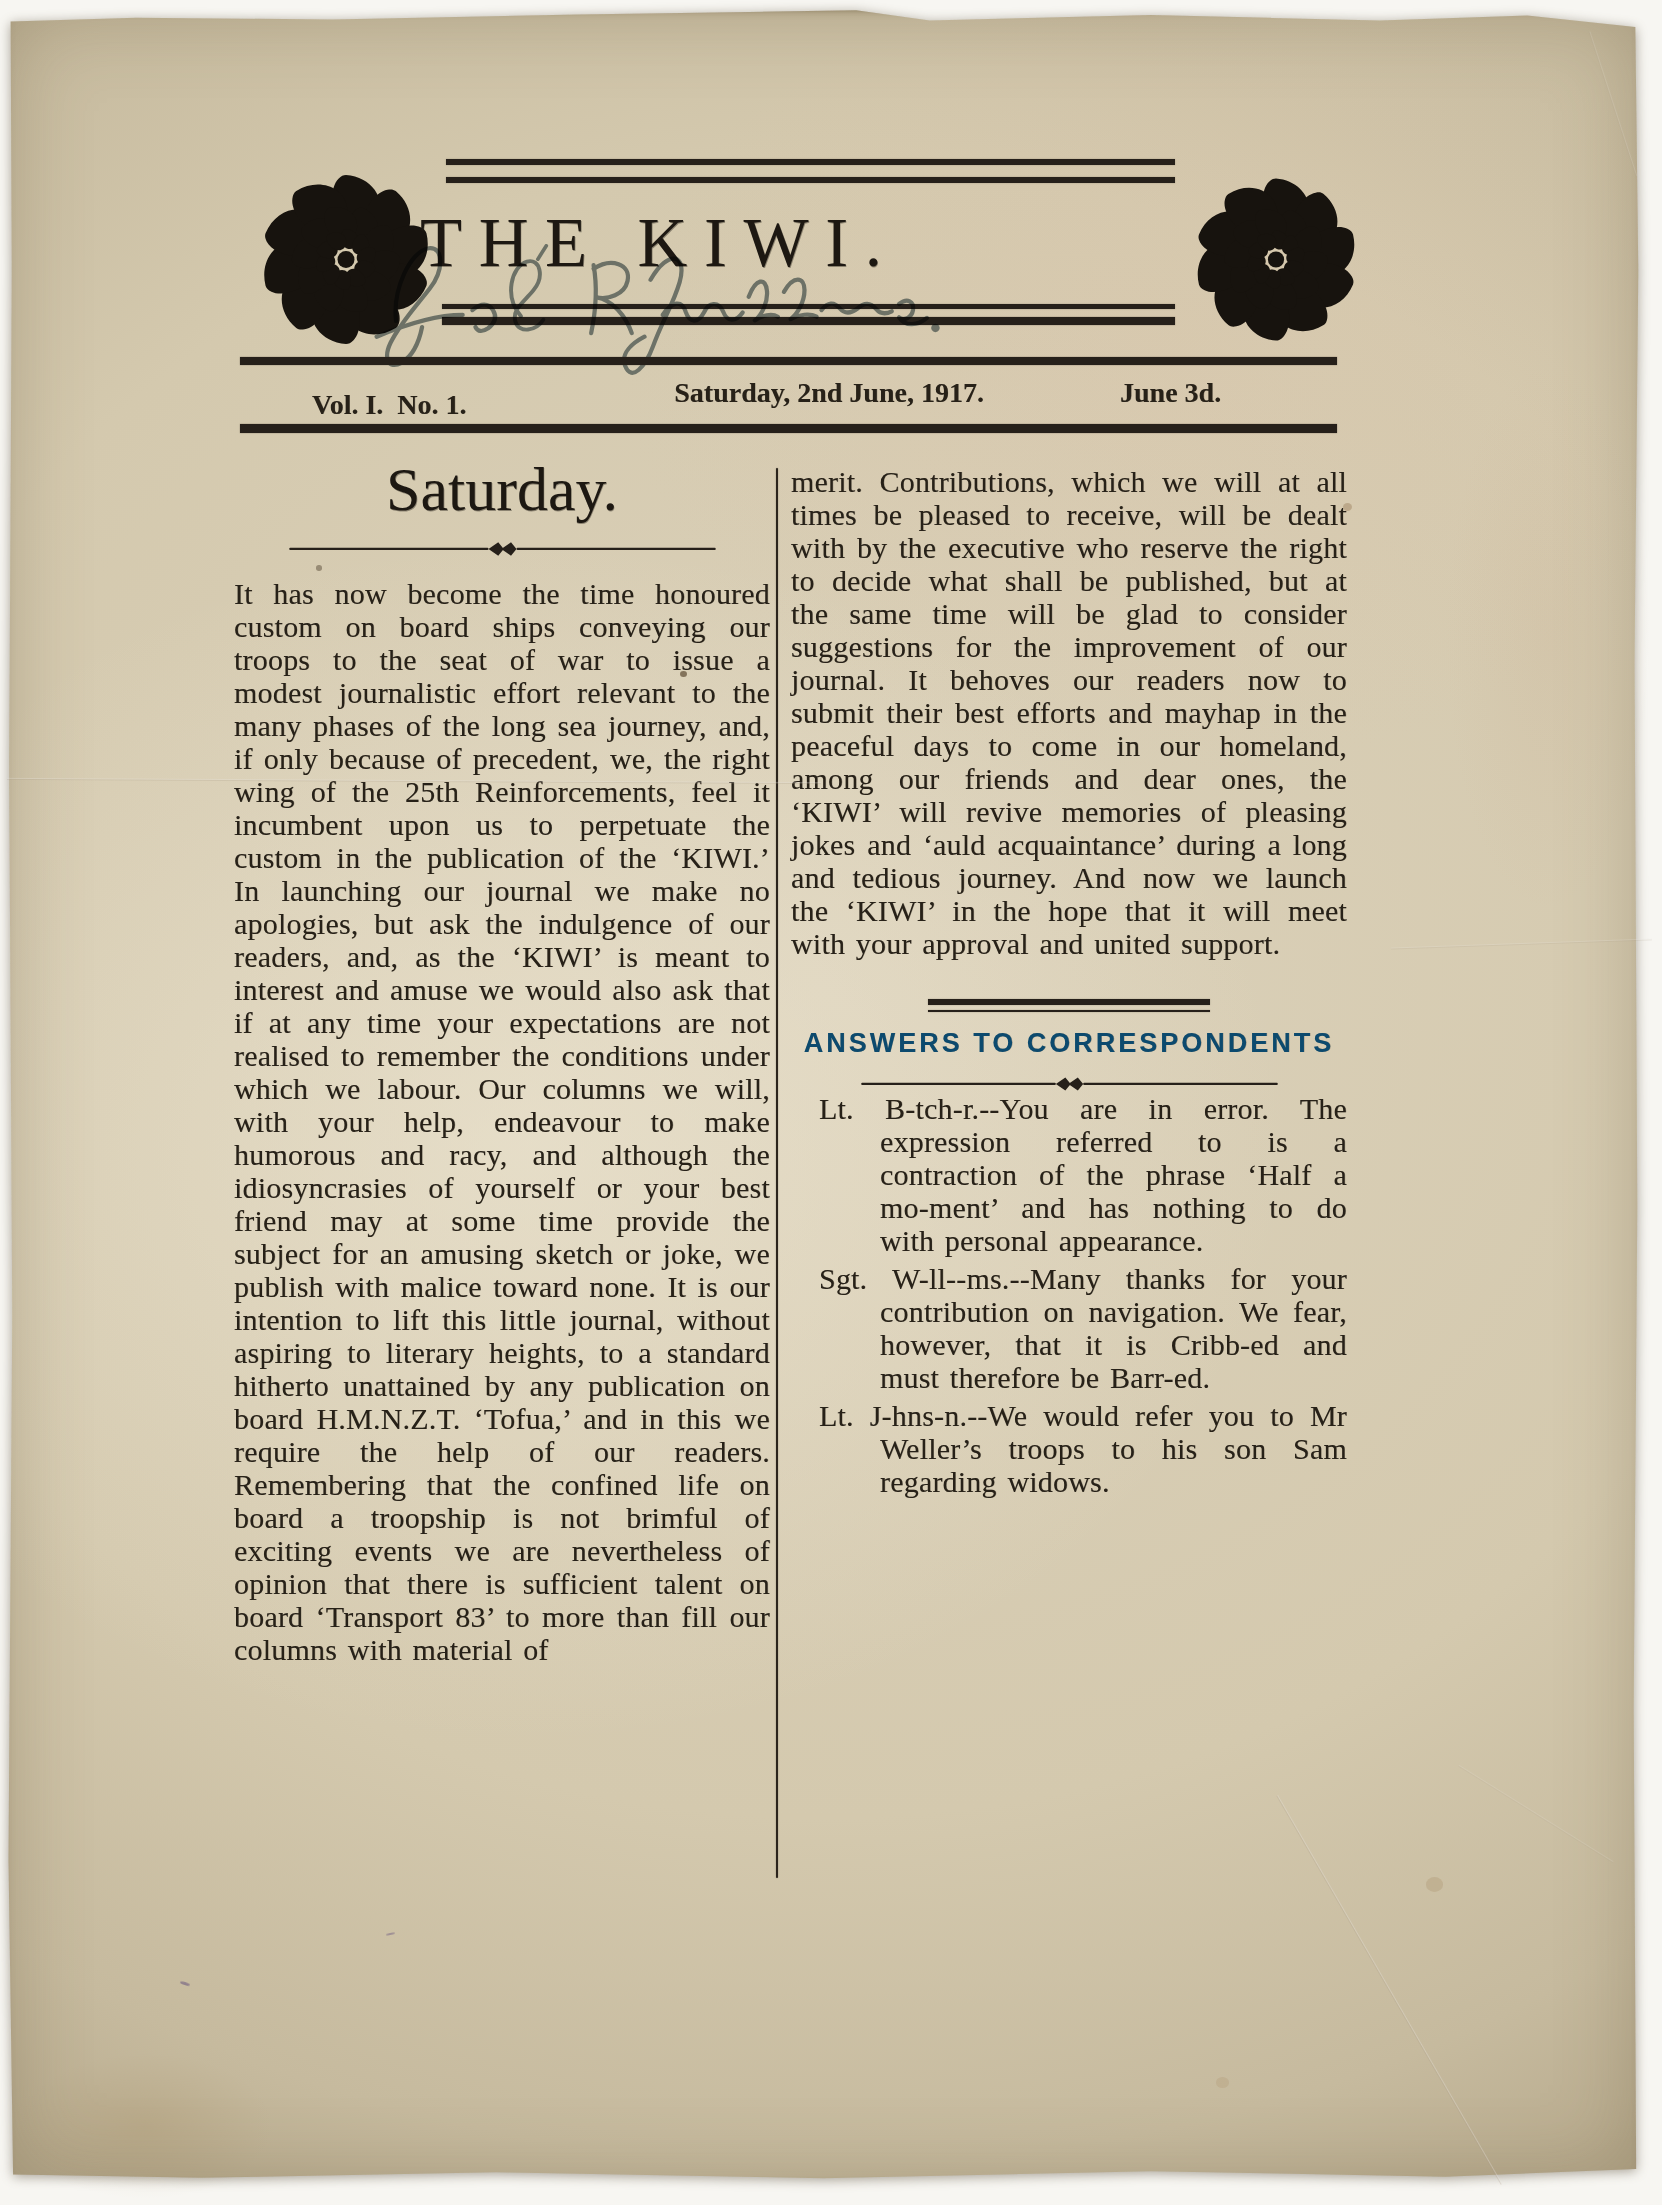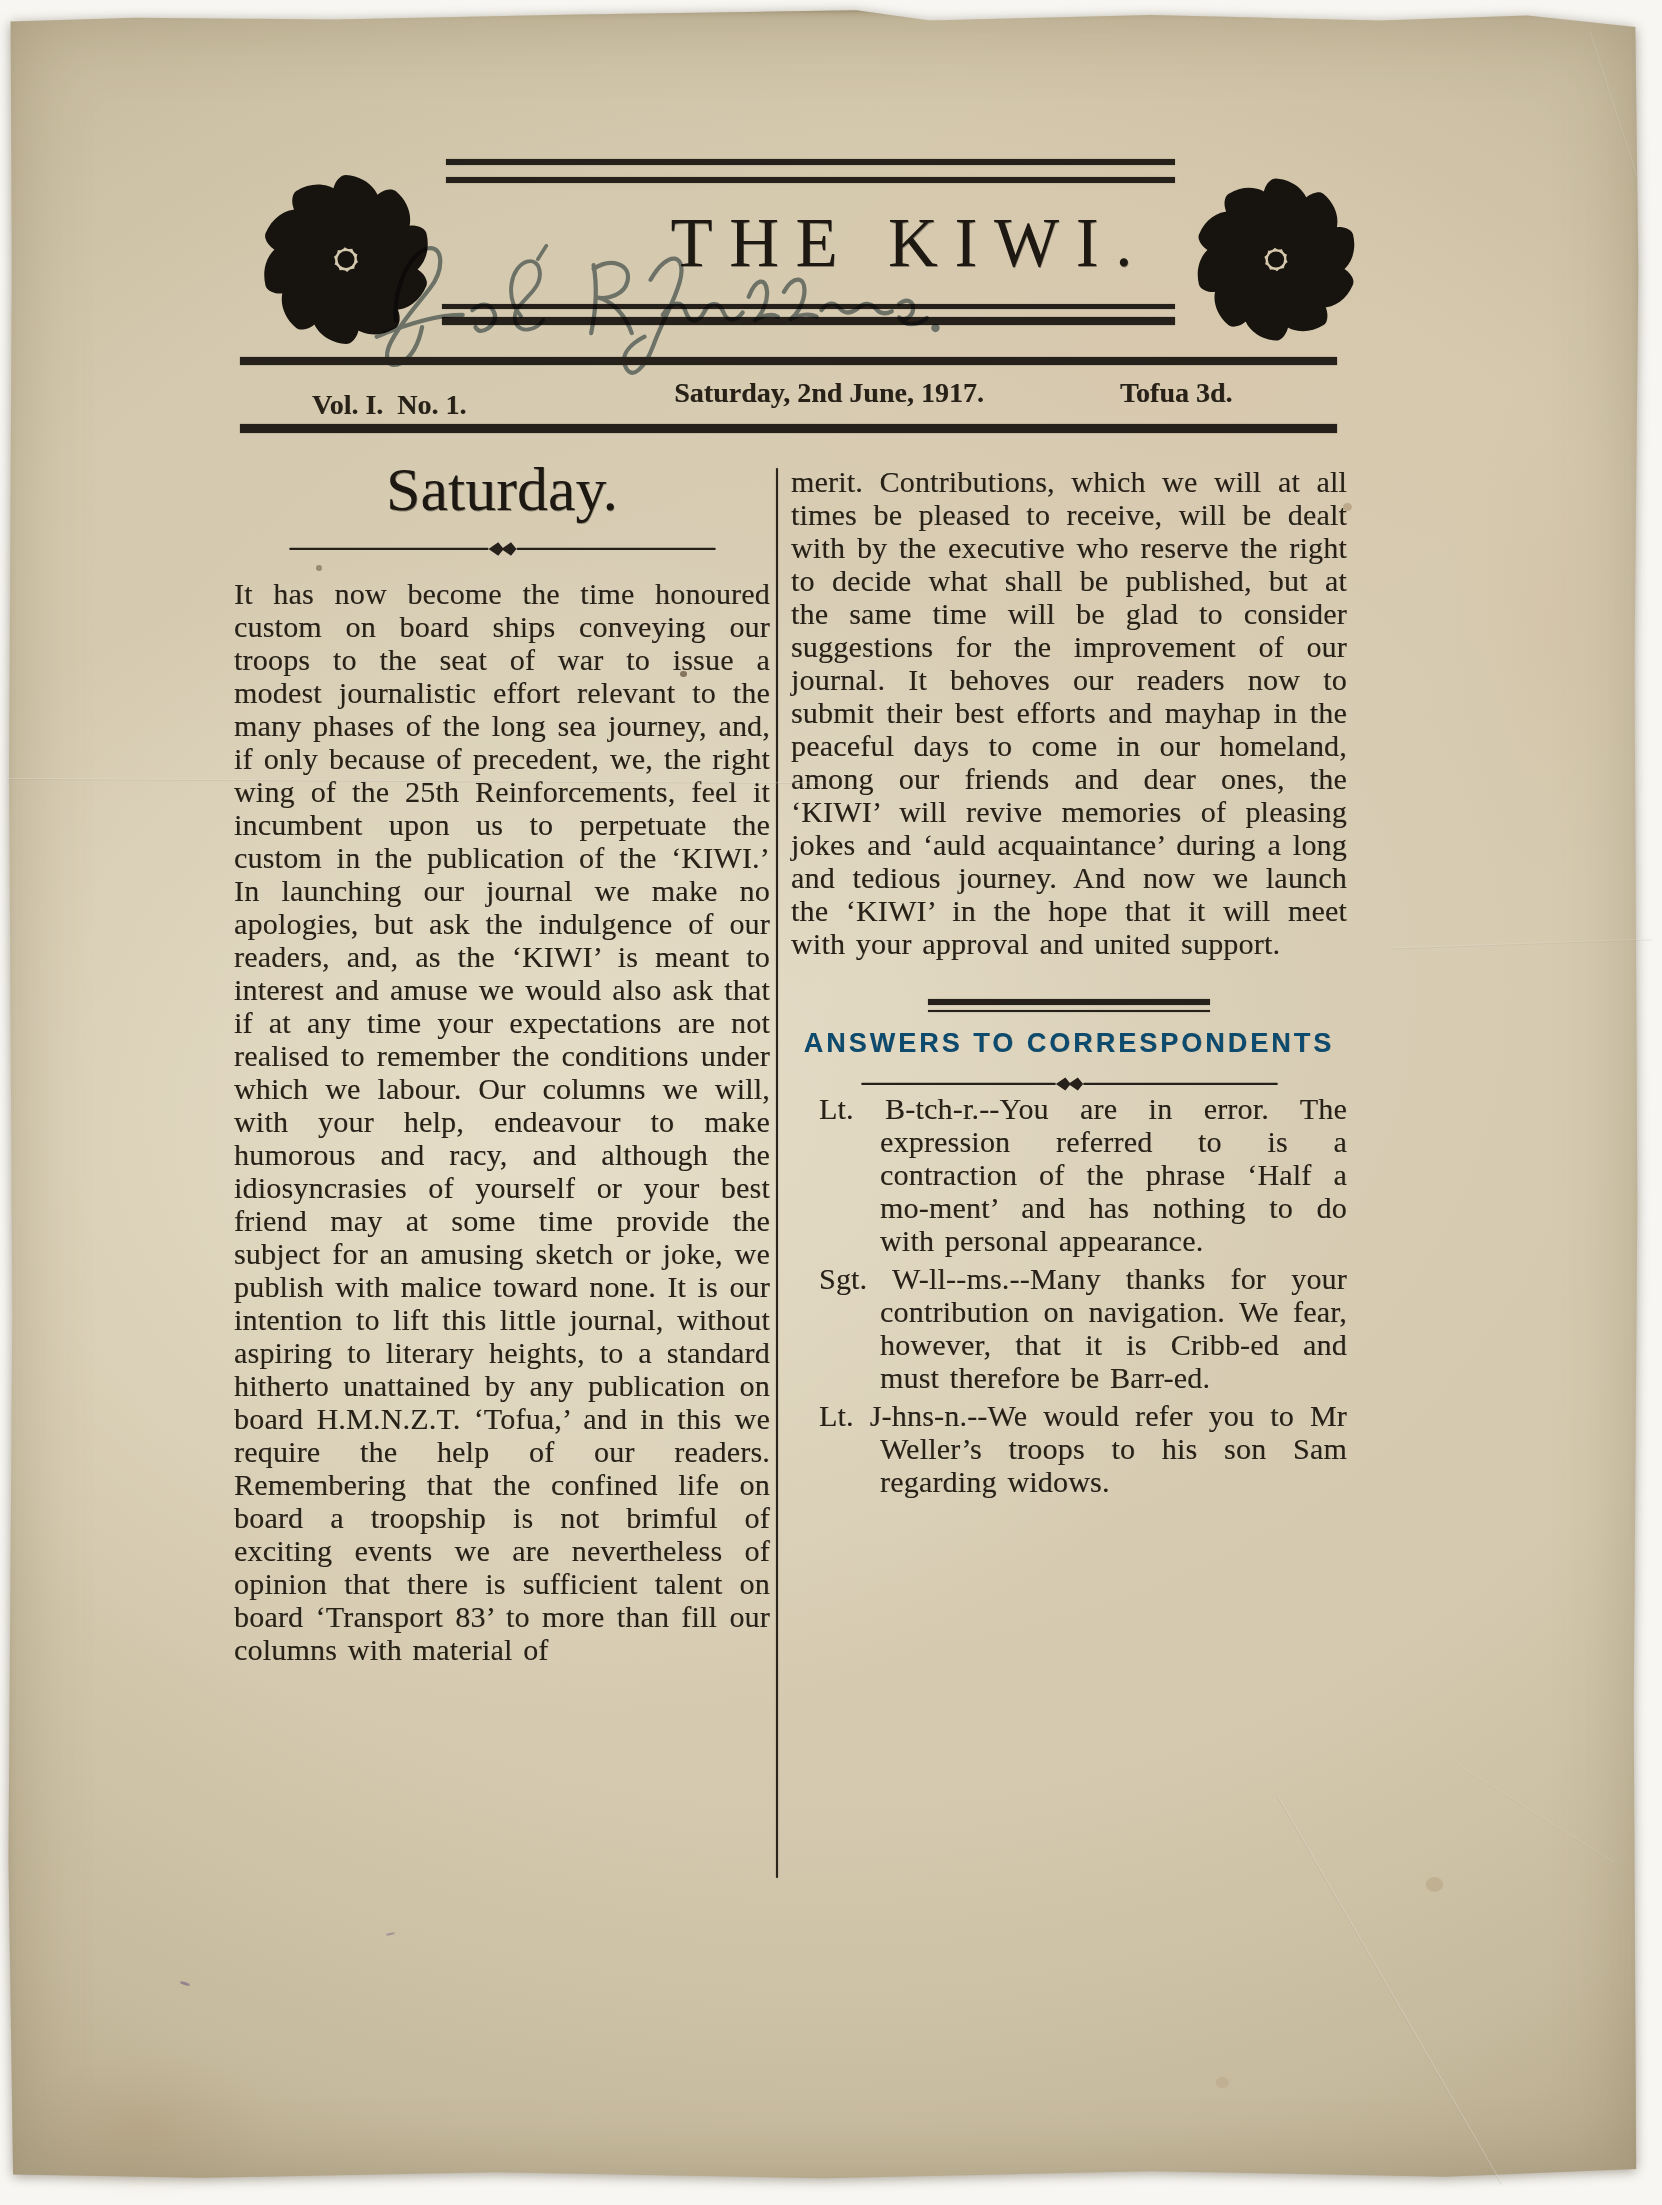--- a/index.html
+++ b/index.html
@@ -23,21 +23,21 @@
   .ink{color:#272118;text-shadow:0.4px 0.4px 0 rgba(43,36,26,.33);}
   .rule{background:#26201a;box-shadow:0 0 1.2px rgba(38,32,26,.5);}
 
   
   .mast-rules-top{left:446px;top:159px;width:729px;}
   .mast-rules-bot{left:442px;top:304px;width:733px;}
   .r1{height:6px;margin-bottom:12px;}
   .r2{height:6px;}
   .r3{height:4.9px;margin-bottom:8px;}
   .r4{height:8.5px;}
-  .title{left:420px;top:204px;width:729px;text-align:right;font-size:69px;
+  .title{left:420px;top:204px;width:729px;text-align:left;font-size:69px;
          letter-spacing:.24em;font-weight:400;color:#1d1812;
          text-shadow:0.6px 0.6px 0 rgba(29,24,18,.4);white-space:nowrap;}
   .rosette{width:188px;height:189px;}
   .rosette svg{width:100%;height:100%;}
   .ros-l{left:252px;top:165px;}
   .ros-r{left:1186px;top:168px;width:180px;height:183px;}
   .signature{left:358px;top:224px;width:613px;height:200px;mix-blend-mode:multiply;opacity:.82;}
 
   
   .bar1{left:240px;top:357px;width:1097px;height:8px;}
@@ -145,21 +145,21 @@
       <path d="M764 142 q 16 -20 30 -3 q 12 14 30 0 q 16 -15 30 1 q 10 12 26 4"></path>
       <path d="M892 132 c 14 -11 25 -4 23 10 c -2 12 -15 19 -23 12 c 10 16 31 14 46 1"></path>
       <path d="M952 168 a 3.5 3.5 0 1 0 .1 0" fill="#55686f"></path>
     </svg>
   </div>
 
   <div class="abs rule bar1"></div>
   <div class="abs dateline ink">
     <span class="dl-vol">Vol. I.  No. 1.</span>
     <span class="dl-date">Saturday, 2nd June, 1917.</span>
-    <span class="dl-price">Tofua 3d.</span>
+    <span class="dl-price">June 3d.</span>
   </div>
   <div class="abs rule bar2"></div>
 
   <div class="abs divider"></div>
 
   <div class="abs col-left">
     <h2 class="article-heading">Saturday.</h2>
     <svg class="orn-rule" viewBox="0 0 706 26" fill="#26201a">
       <rect x="2" y="11" width="328" height="3.6" rx="1.8"></rect>
       <rect x="376" y="11" width="328" height="3.6" rx="1.8"></rect>

